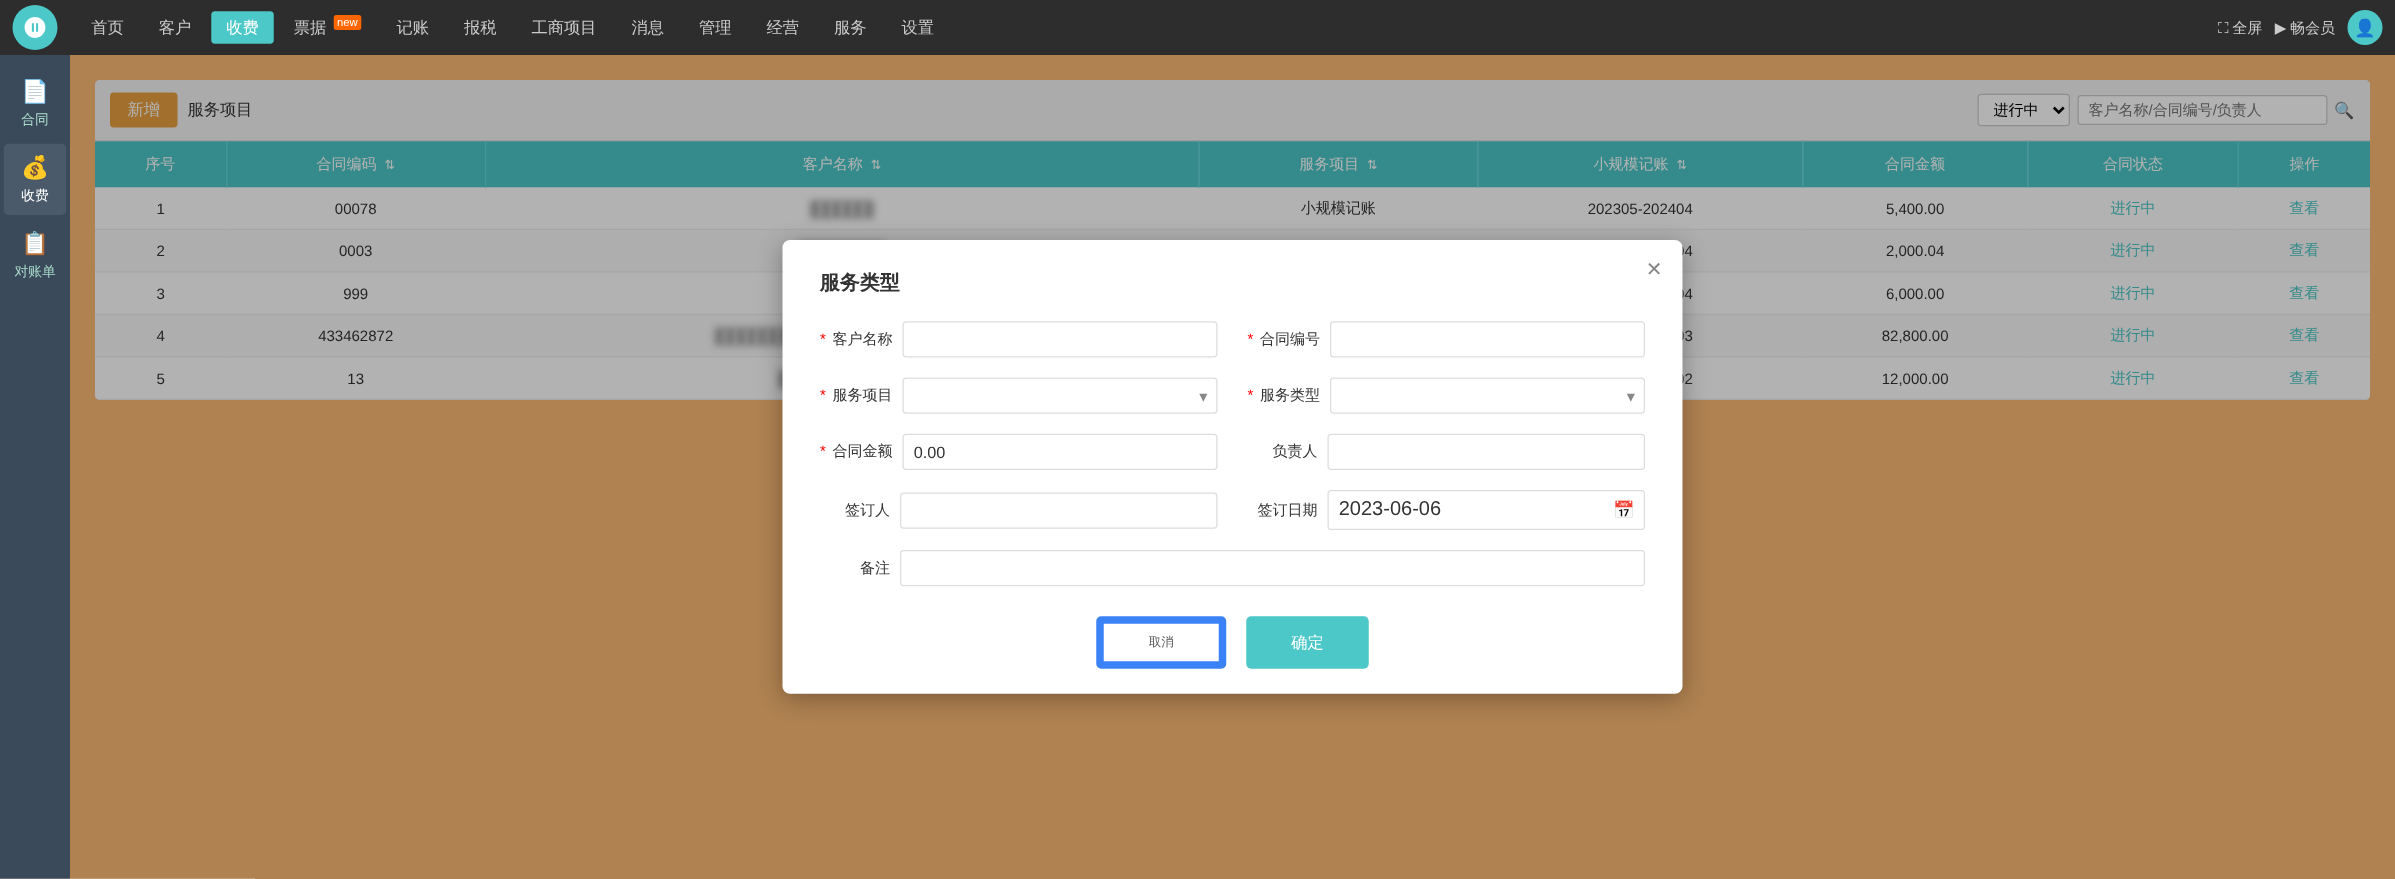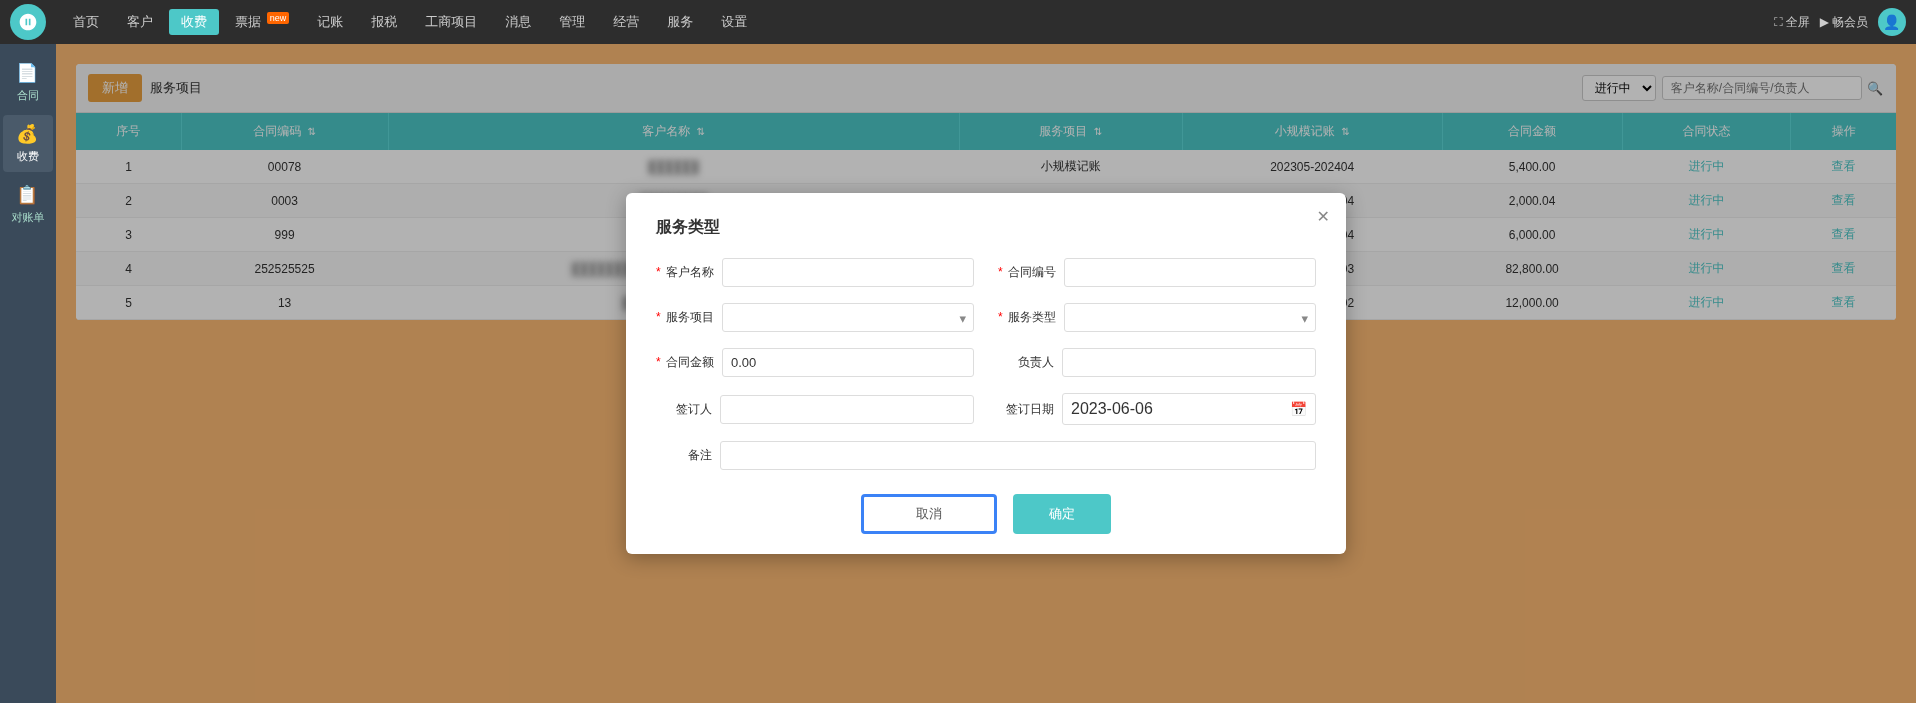--- a/index.html
+++ b/index.html
@@ -293,26 +293,26 @@
     }
 
     .modal-footer {
       display: flex;
       justify-content: center;
       gap: 16px;
       margin-top: 24px;
     }
     .btn-cancel {
       background: #fff;
-      border: 3px solid #3b82f6;
+      border: 6px solid #3b82f6;
       color: #555;
-      padding: 8px 52px;
+      padding: 8px 36px;
       border-radius: 4px;
       cursor: pointer;
-      font-size: 13px;
+      font-size: 10px;
     }
     .btn-confirm {
       background: #4dc8c8;
       border: none;
       color: #fff;
       padding: 8px 36px;
       border-radius: 4px;
       cursor: pointer;
       font-size: 13px;
     }
@@ -442,21 +442,21 @@
     <td>999</td>
     <td><span class="blurred-text">████</span></td>
     <td>小规模记账</td>
     <td>202305-202404</td>
     <td>6,000.00</td>
     <td><span class="status-badge">进行中</span></td>
     <td><a class="action-link">查看</a></td>
   </tr>
             <tr>
     <td>4</td>
-    <td>252525525</td>
+    <td>433462872</td>
     <td><span class="blurred-text">████████████████████████</span></td>
     <td>一般纳税人...</td>
     <td>201807-202403</td>
     <td>82,800.00</td>
     <td><span class="status-badge">进行中</span></td>
     <td><a class="action-link">查看</a></td>
   </tr>
             <tr>
     <td>5</td>
     <td>13</td>

